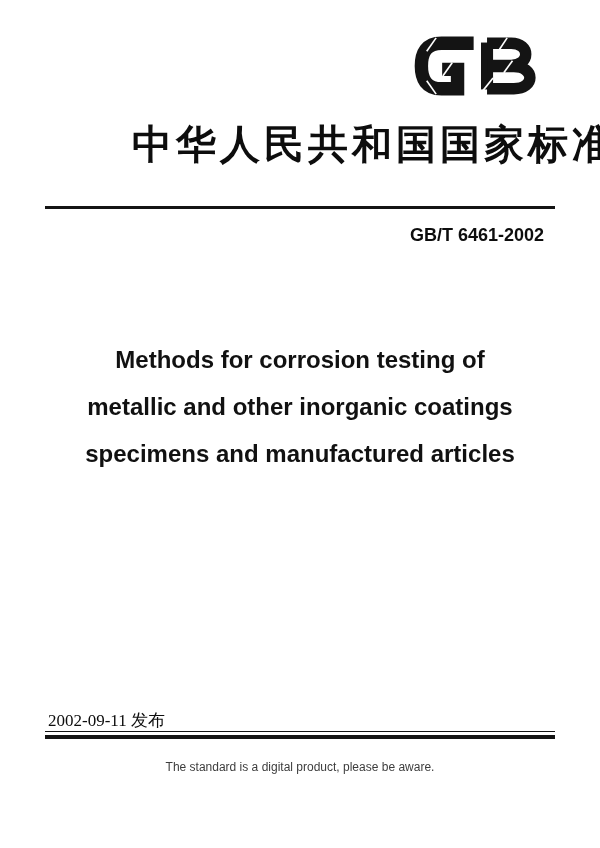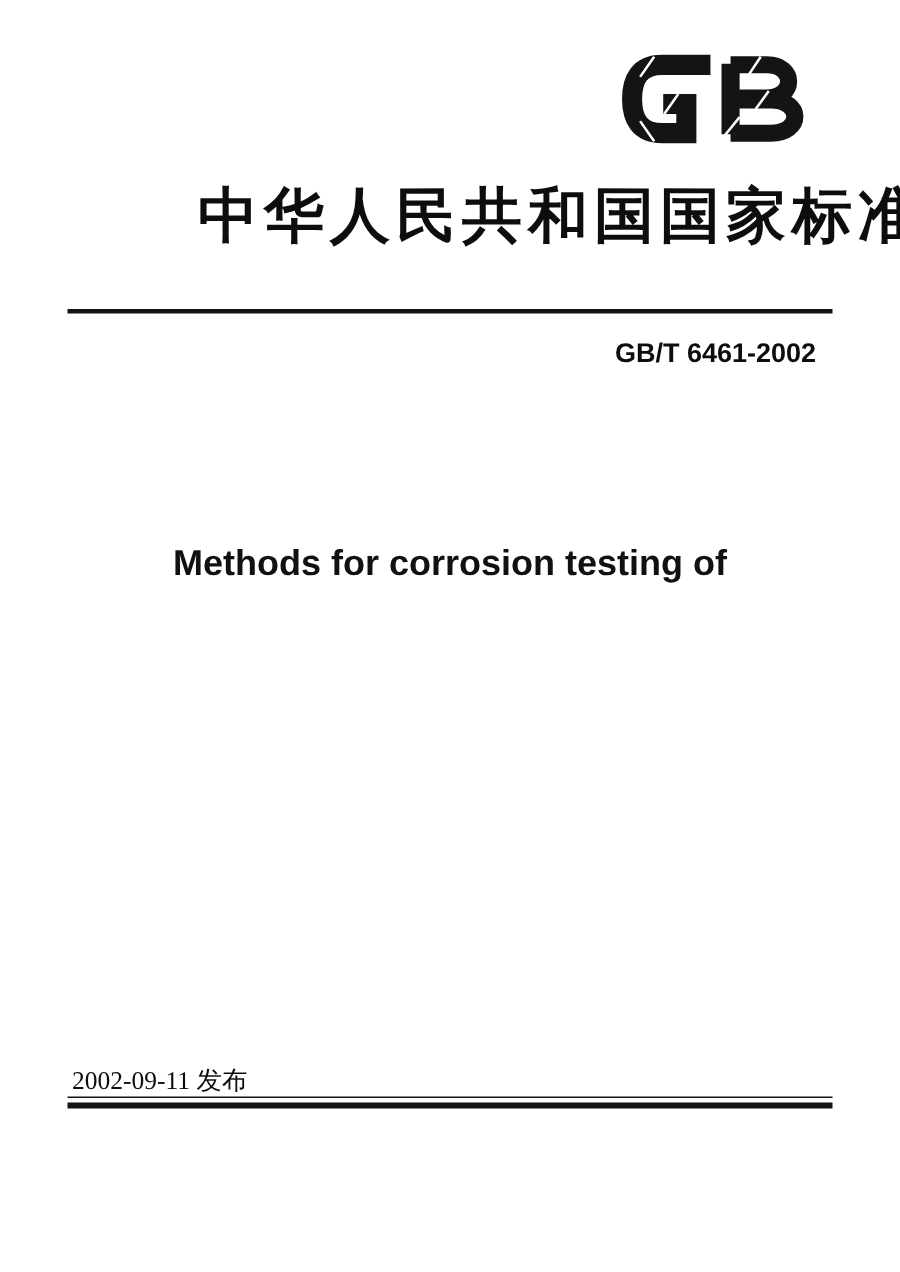--- a/index.html
+++ b/index.html
@@ -53,21 +53,21 @@
     left: 45px;
     right: 45px;
     background: #141414;
   }
   .rule-top {
     top: 206px;
     height: 3px;
   }
   .en-title {
     position: absolute;
-    top: 352px;
+    top: 336px;
     left: 0;
     width: 100%;
     text-align: center;
     font-family: "Liberation Sans", sans-serif;
     font-weight: bold;
     font-size: 24px;
     color: #111;
   }
   .en-line {
     line-height: 47px;
@@ -131,23 +131,26 @@
   </div>
 
   <h1 class="cn-title">中华人民共和国国家标准</h1>
 
   <div class="std-number">GB/T 6461-2002</div>
 
   <div class="rule rule-top"></div>
 
   <div class="en-title">
     <div class="en-line">Methods for corrosion testing of</div>
+    <div class="en-line">metallic and other inorganic coatings</div>
+    <div class="en-line">specimens and manufactured articles</div>
   </div>
 
   <div class="dates">
     <span>2002-09-11 发布</span>
   </div>
 
   <div class="rule rule-thin"></div>
   <div class="rule rule-thick"></div>
 
+  <div class="note">The standard is a digital product, please be aware.</div>
 
 </div>
 
 </body></html>

